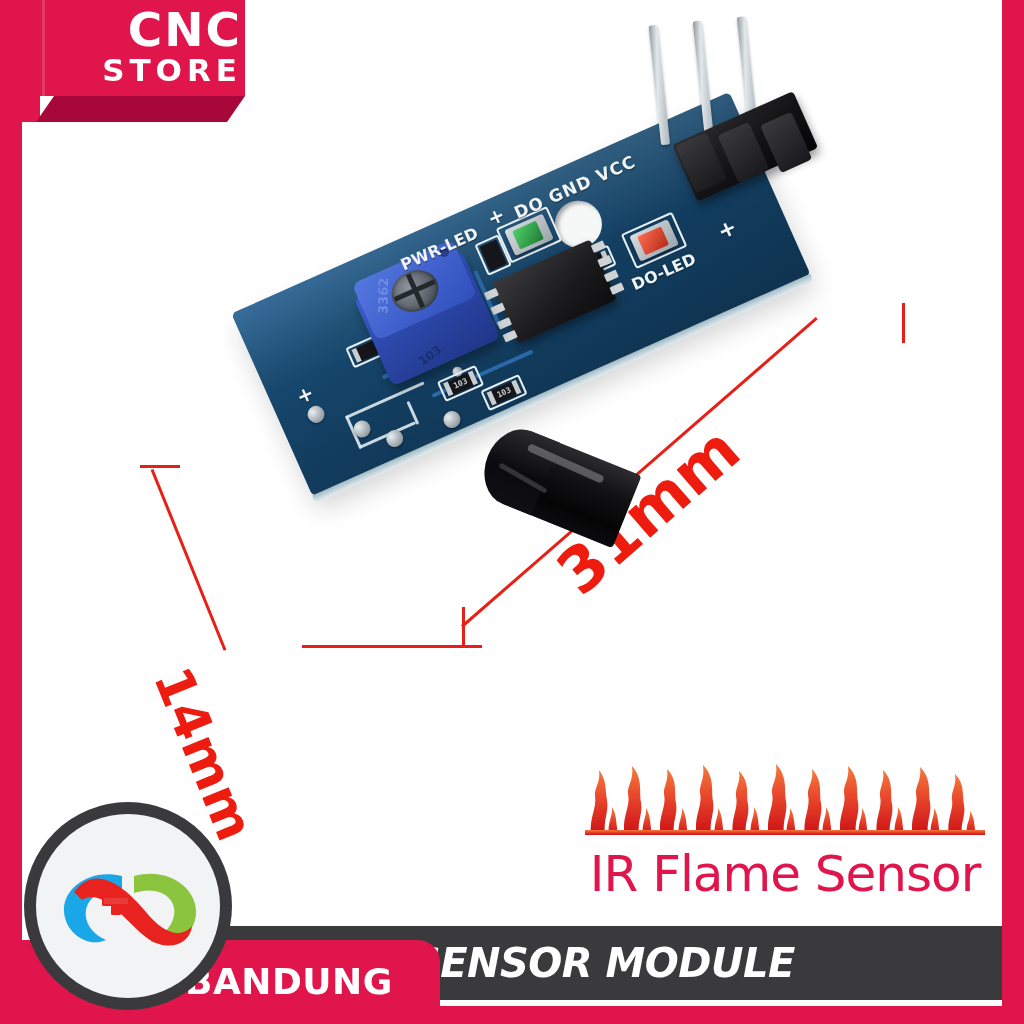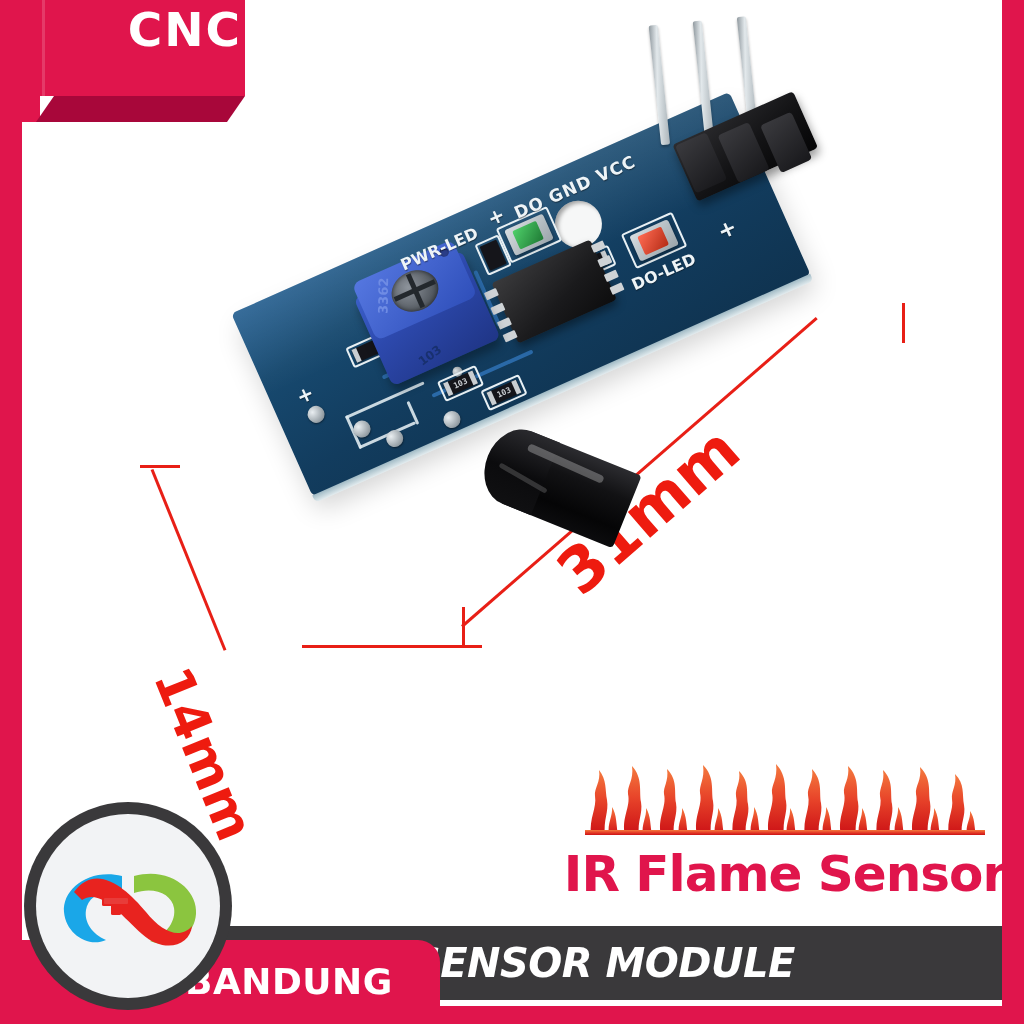--- a/index.html
+++ b/index.html
@@ -273,21 +273,21 @@
 
   
   .flames{
     position:absolute;left:585px;top:760px;width:400px;height:75px;
   }
   .flames svg{display:block;width:100%;height:100%;}
 
   
   .title{
     position:absolute;left:560px;top:845px;width:450px;height:62px;
-    color:#e0154c;font-size:50px;font-weight:bold;
+    color:#e0154c;font-size:50px;font-weight:normal;
     font-family:"DejaVu Sans", sans-serif;
     text-align:center;line-height:58px;
     letter-spacing:-1px;
   }
 
   
   .darkbar{
     position:absolute;left:188px;top:926px;right:22px;height:74px;
     background:#3a393b;
     border-radius:14px 0 0 0;
@@ -326,20 +326,21 @@
   <div class="frame-right"></div>
   <div class="frame-bottom"></div>
 
   <div class="ribbon">
     <div class="ribbon-main"></div>
     <div class="ribbon-sheen"></div>
     <div class="ribbon-notch"></div>
     <div class="ribbon-fold"></div>
     <div class="ribbon-text">
       <span class="cnc-line1">CNC</span>
+      <span class="cnc-line2">STORE</span>
     </div>
   </div>
 
   <div class="photo">
 
     <div class="dimline" style="left:440px;top:505px;width:470px;height:3px;transform:rotate(-41deg);"></div>
     <div class="dimline" style="left:880px;top:183px;width:3px;height:40px;"></div>
     <div class="dimline" style="left:440px;top:487px;width:3px;height:40px;"></div>
 
     <div class="dimline" style="left:130px;top:348px;width:195px;height:3px;transform:rotate(68deg);"></div>

